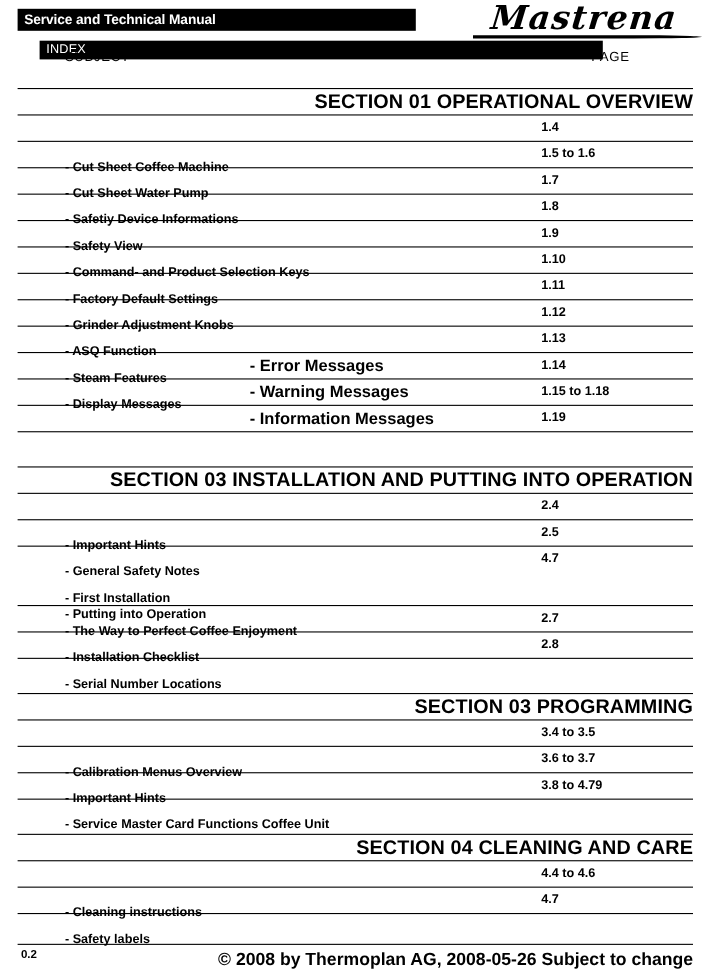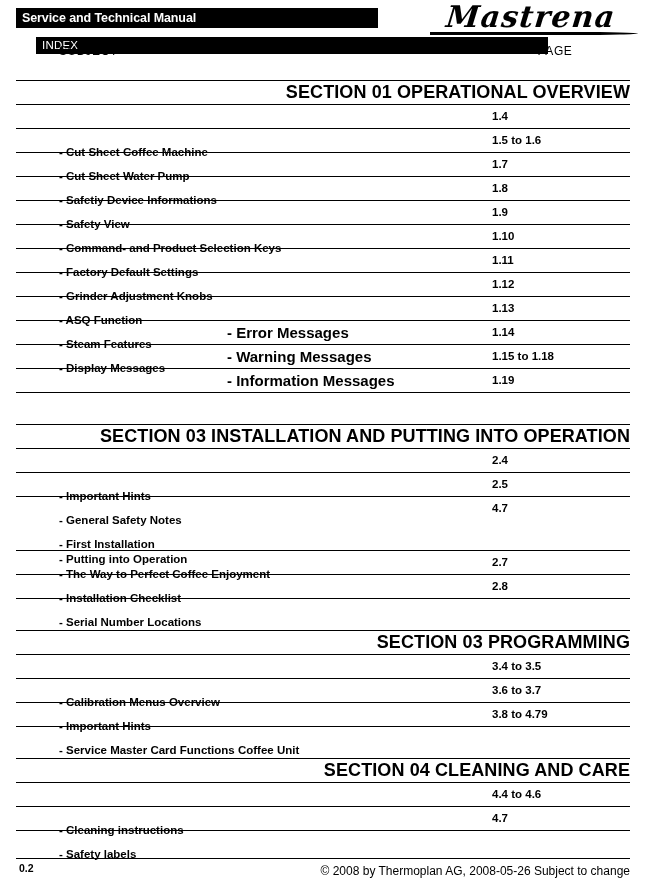--- a/index.html
+++ b/index.html
@@ -191,22 +191,22 @@
     left: 19px;
     top: 862px;
     font-size: 10.5px;
     font-weight: bold;
     white-space: nowrap;
   }
   .footer-right {
     position: absolute;
     right: 26px;
     top: 864px;
-    font-size: 12px;
-    font-weight: normal;
+    font-size: 16px;
+    font-weight: bold;
     white-space: nowrap;
     text-align: right;
   }
 </style>
 </head>
 <body>
 
 <div class="page">
 
   <div class="title-bar">Service and Technical Manual</div>

